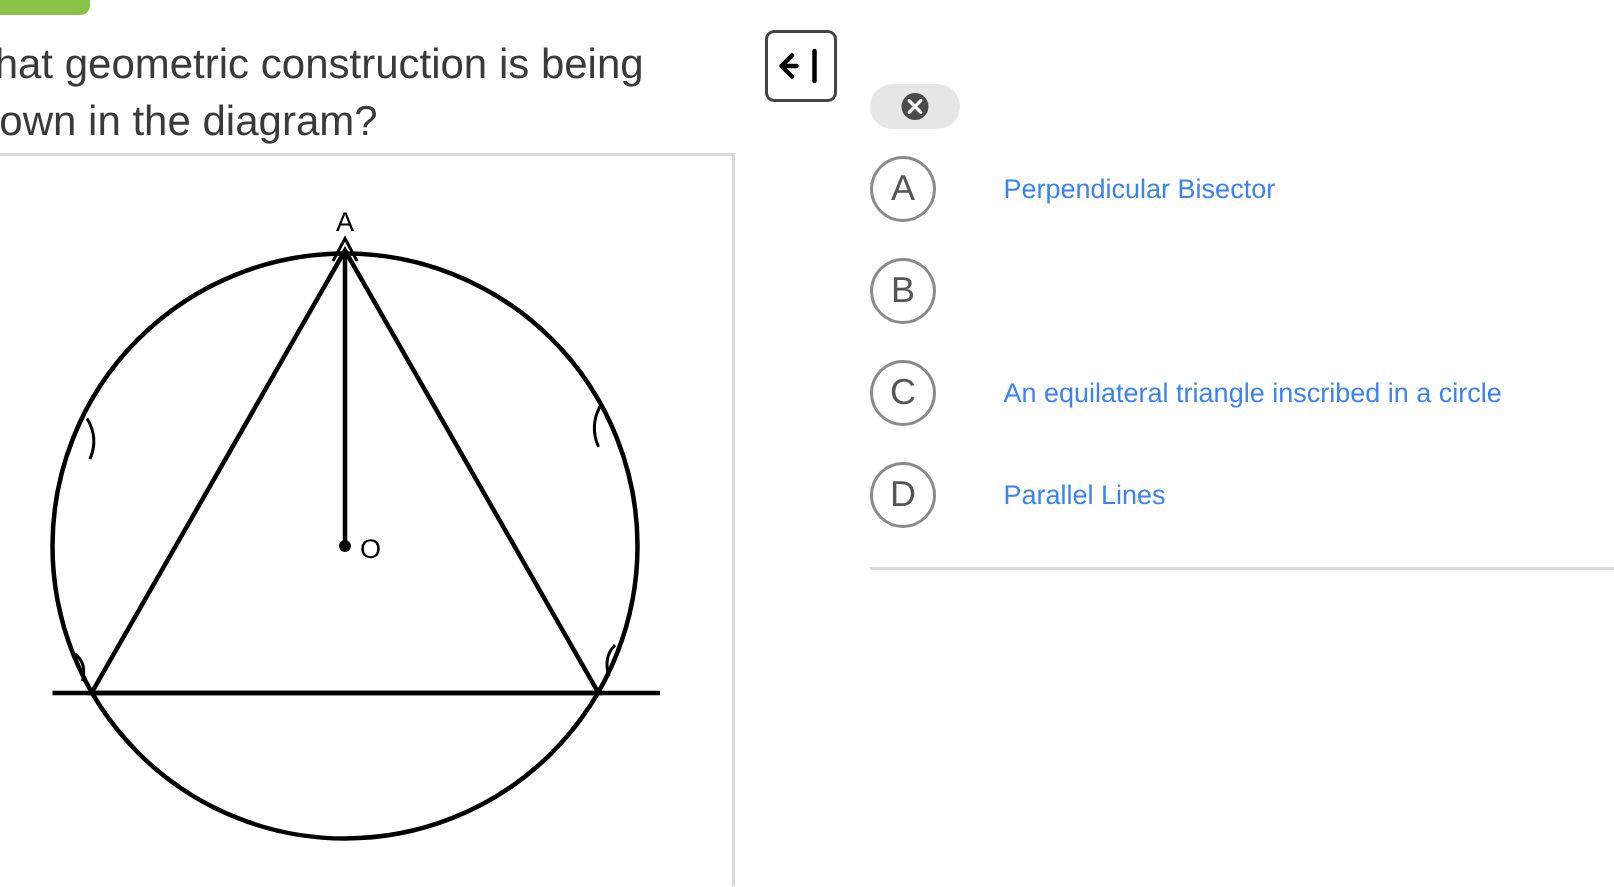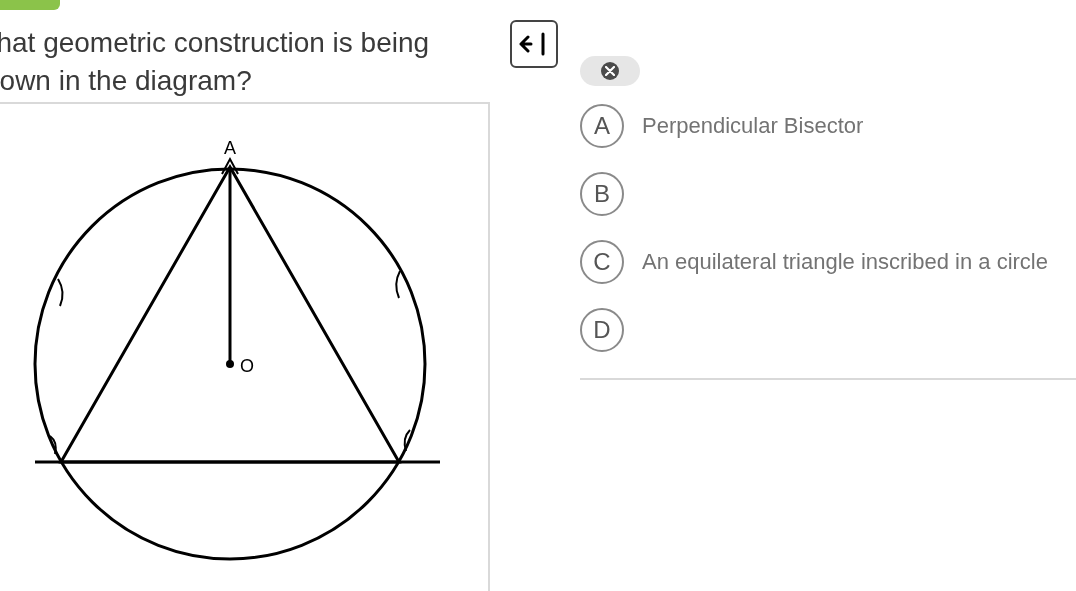--- a/index.html
+++ b/index.html
@@ -114,23 +114,24 @@
     border-radius: 50%;
     display: flex;
     align-items: center;
     justify-content: center;
     font-size: 24px;
     color: #555;
     margin-right: 18px;
     background: #fff;
   }
   .opt-text {
-    font-size: 22px;
-    color: #737373;
+    font-size: 18px;
+    color: #3b82f6;
     white-space: nowrap;
+    margin-left: 27px;
   }
   .options-divider {
     border: none;
     border-top: 2px solid #d9d9d9;
     margin: 14px 0 0 0;
   }
 
 </style>
 </head>
 <body>
@@ -186,15 +187,16 @@
   </div>
   <div class="option">
     <div class="opt-letter">B</div>
   </div>
   <div class="option">
     <div class="opt-letter">C</div>
     <div class="opt-text">An equilateral triangle inscribed in a circle</div>
   </div>
   <div class="option">
     <div class="opt-letter">D</div>
+    <div class="opt-text">Parallel Lines</div>
   </div>
   <hr class="options-divider">
 </div>
 
 </body></html>

